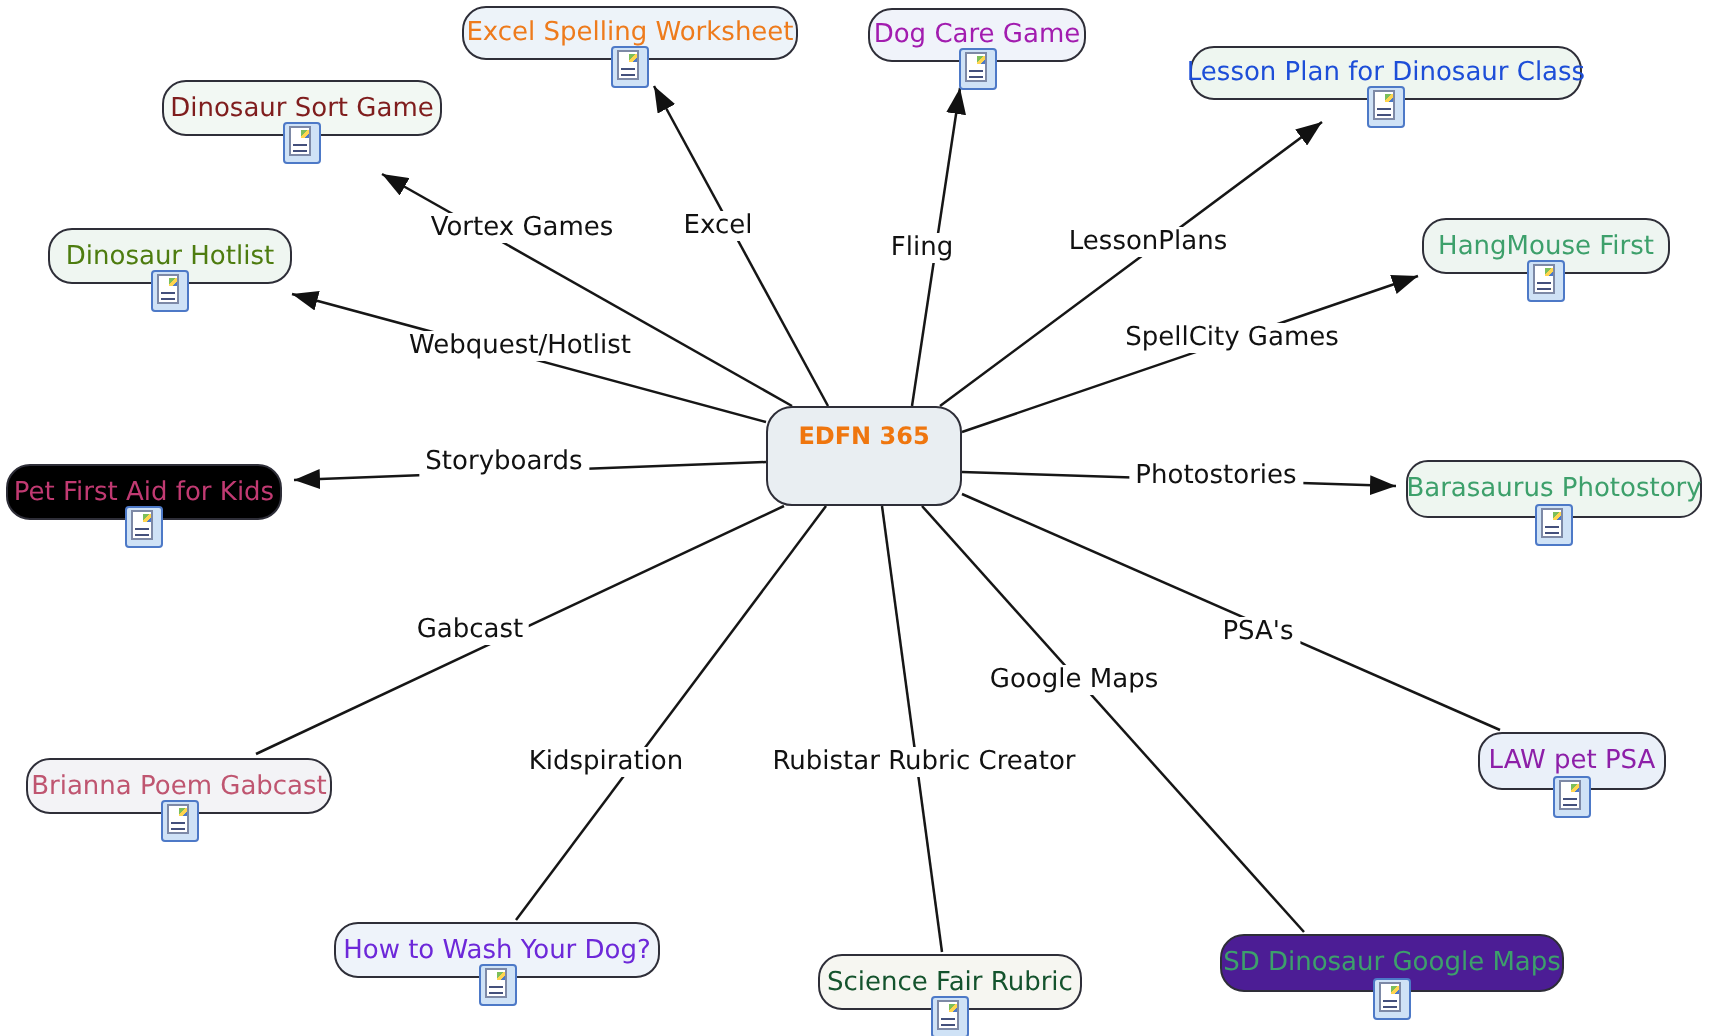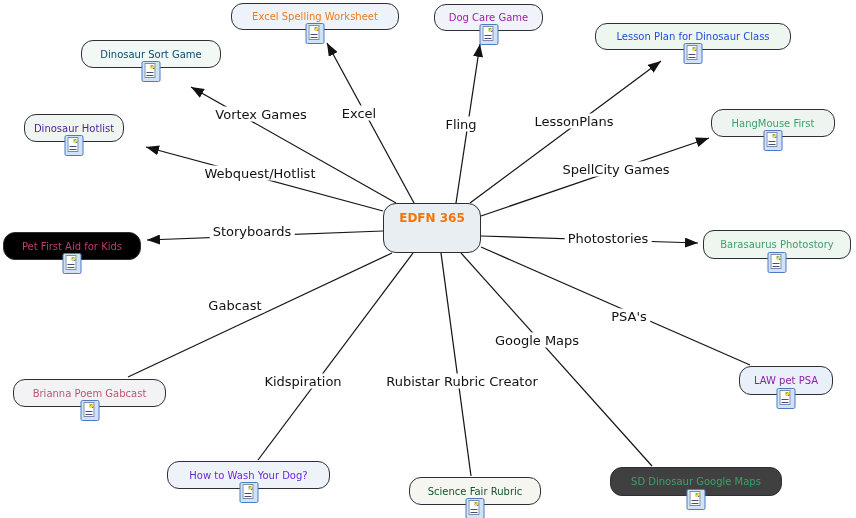--- a/index.html
+++ b/index.html
@@ -6,21 +6,21 @@
   body{
     width:856px;height:518px;background:#ffffff;position:relative;overflow:hidden;
     font-family:"DejaVu Sans","Liberation Sans",sans-serif;
   }
   #canvas{position:absolute;inset:0;width:856px;height:518px;}
   svg.lines{position:absolute;left:0;top:0;}
   svg.lines line{stroke:#161616;stroke-width:1.25;}
   .node{
     position:absolute;display:flex;align-items:center;justify-content:center;
     border:1.4px solid #2e2e38;border-radius:12px;box-sizing:border-box;
-    font-size:10px;white-space:nowrap;z-index:3;
+    font-size:13px;white-space:nowrap;z-index:3;
   }
   .node-label{pointer-events:none;}
   .center-node{
     font-size:12px;font-weight:bold;border-radius:13px;
     align-items:flex-start;padding-top:7px;z-index:3;
   }
   .doc-icon{
     position:absolute;left:50%;bottom:-15px;transform:translateX(-50%);
     width:17px;height:19px;background:#cfe2f6;border:1px solid #4d79c7;border-radius:2px;
     z-index:4;
@@ -66,31 +66,31 @@
   </svg>
 
   <span class="edge-label" style="left:261px;top:114px">Vortex Games</span>
   <span class="edge-label" style="left:359px;top:113px">Excel</span>
   <span class="edge-label" style="left:461px;top:124px">Fling</span>
   <span class="edge-label" style="left:574px;top:121px">LessonPlans</span>
   <span class="edge-label" style="left:616px;top:169px">SpellCity Games</span>
   <span class="edge-label" style="left:260px;top:173px">Webquest/Hotlist</span>
   <span class="edge-label" style="left:252px;top:231px">Storyboards</span>
   <span class="edge-label" style="left:608px;top:238px">Photostories</span>
-  <span class="edge-label" style="left:235px;top:305px">Gabcast</span>
+  <span class="edge-label" style="left:235px;top:315px">Gabcast</span>
   <span class="edge-label" style="left:303px;top:381px">Kidspiration</span>
   <span class="edge-label" style="left:462px;top:381px">Rubistar Rubric Creator</span>
   <span class="edge-label" style="left:537px;top:340px">Google Maps</span>
   <span class="edge-label" style="left:629px;top:316px">PSA's</span>
 
   <div class="node center-node" style="left: 383px; top: 203px; width: 98px; height: 50px; color: rgb(239, 118, 15); background-color: rgb(233, 238, 242);">
     <span class="node-label">EDFN 365</span>
   </div>
 
-  <div class="node" style="left: 81px; top: 40px; width: 140px; height: 28px; color: #0c4a6e; background-color: rgb(242, 248, 243);">
+  <div class="node" style="left: 81px; top: 40px; width: 140px; height: 28px; color: #7f1d1d; background-color: rgb(242, 248, 243);">
     <span class="node-label">Dinosaur Sort Game</span>
     <span class="doc-icon"></span>
   </div>
   <div class="node" style="left: 231px; top: 3px; width: 168px; height: 27px; color: rgb(238, 123, 28); background-color: rgb(237, 243, 249);">
     <span class="node-label">Excel Spelling Worksheet</span>
     <span class="doc-icon"></span>
   </div>
   <div class="node" style="left: 434px; top: 4px; width: 109px; height: 27px; color: rgb(162, 28, 175); background-color: rgb(240, 243, 250);">
     <span class="node-label">Dog Care Game</span>
     <span class="doc-icon"></span>
@@ -100,41 +100,41 @@
     <span class="doc-icon"></span>
   </div>
   <div class="node" style="left: 711px; top: 109px; width: 124px; height: 28px; color: rgb(61, 160, 107); background-color: rgb(238, 245, 241);">
     <span class="node-label">HangMouse First</span>
     <span class="doc-icon"></span>
   </div>
   <div class="node" style="left: 703px; top: 230px; width: 148px; height: 29px; color: rgb(61, 160, 107); background-color: rgb(238, 246, 240); border-radius: 11px;">
     <span class="node-label">Barasaurus Photostory</span>
     <span class="doc-icon"></span>
   </div>
-  <div class="node" style="left: 24px; top: 114px; width: 100px; height: 28px; color: #4c1d95; background-color: rgb(239, 246, 241);">
+  <div class="node" style="left: 24px; top: 114px; width: 122px; height: 28px; color: #4d7c0f; background-color: rgb(239, 246, 241);">
     <span class="node-label">Dinosaur Hotlist</span>
     <span class="doc-icon"></span>
   </div>
   <div class="node" style="left: 3px; top: 232px; width: 138px; height: 28px; color: rgb(193, 58, 114); background-color: #000000;">
     <span class="node-label">Pet First Aid for Kids</span>
     <span class="doc-icon"></span>
   </div>
   <div class="node" style="left: 13px; top: 379px; width: 153px; height: 28px; color: rgb(191, 85, 112); background-color: rgb(243, 243, 246);">
     <span class="node-label">Brianna Poem Gabcast</span>
     <span class="doc-icon"></span>
   </div>
   <div class="node" style="left: 167px; top: 461px; width: 163px; height: 28px; color: #6d28d9; background-color: rgb(238, 243, 250);">
     <span class="node-label">How to Wash Your Dog?</span>
     <span class="doc-icon"></span>
   </div>
   <div class="node" style="left: 409px; top: 477px; width: 132px; height: 28px; color: #14532d; background-color: rgb(246, 246, 241);">
     <span class="node-label">Science Fair Rubric</span>
     <span class="doc-icon"></span>
   </div>
-  <div class="node" style="left: 610px; top: 467px; width: 172px; height: 29px; color: rgb(61, 160, 107); background-color: #404040;">
+  <div class="node" style="left: 610px; top: 467px; width: 172px; height: 29px; color: rgb(61, 160, 107); background-color: #4c1d95;">
     <span class="node-label">SD Dinosaur Google Maps</span>
     <span class="doc-icon"></span>
   </div>
   <div class="node" style="left: 739px; top: 366px; width: 94px; height: 29px; color: rgb(141, 31, 168); background-color: rgb(234, 240, 249);">
     <span class="node-label">LAW pet PSA</span>
     <span class="doc-icon"></span>
   </div>
 
 </div>
 

